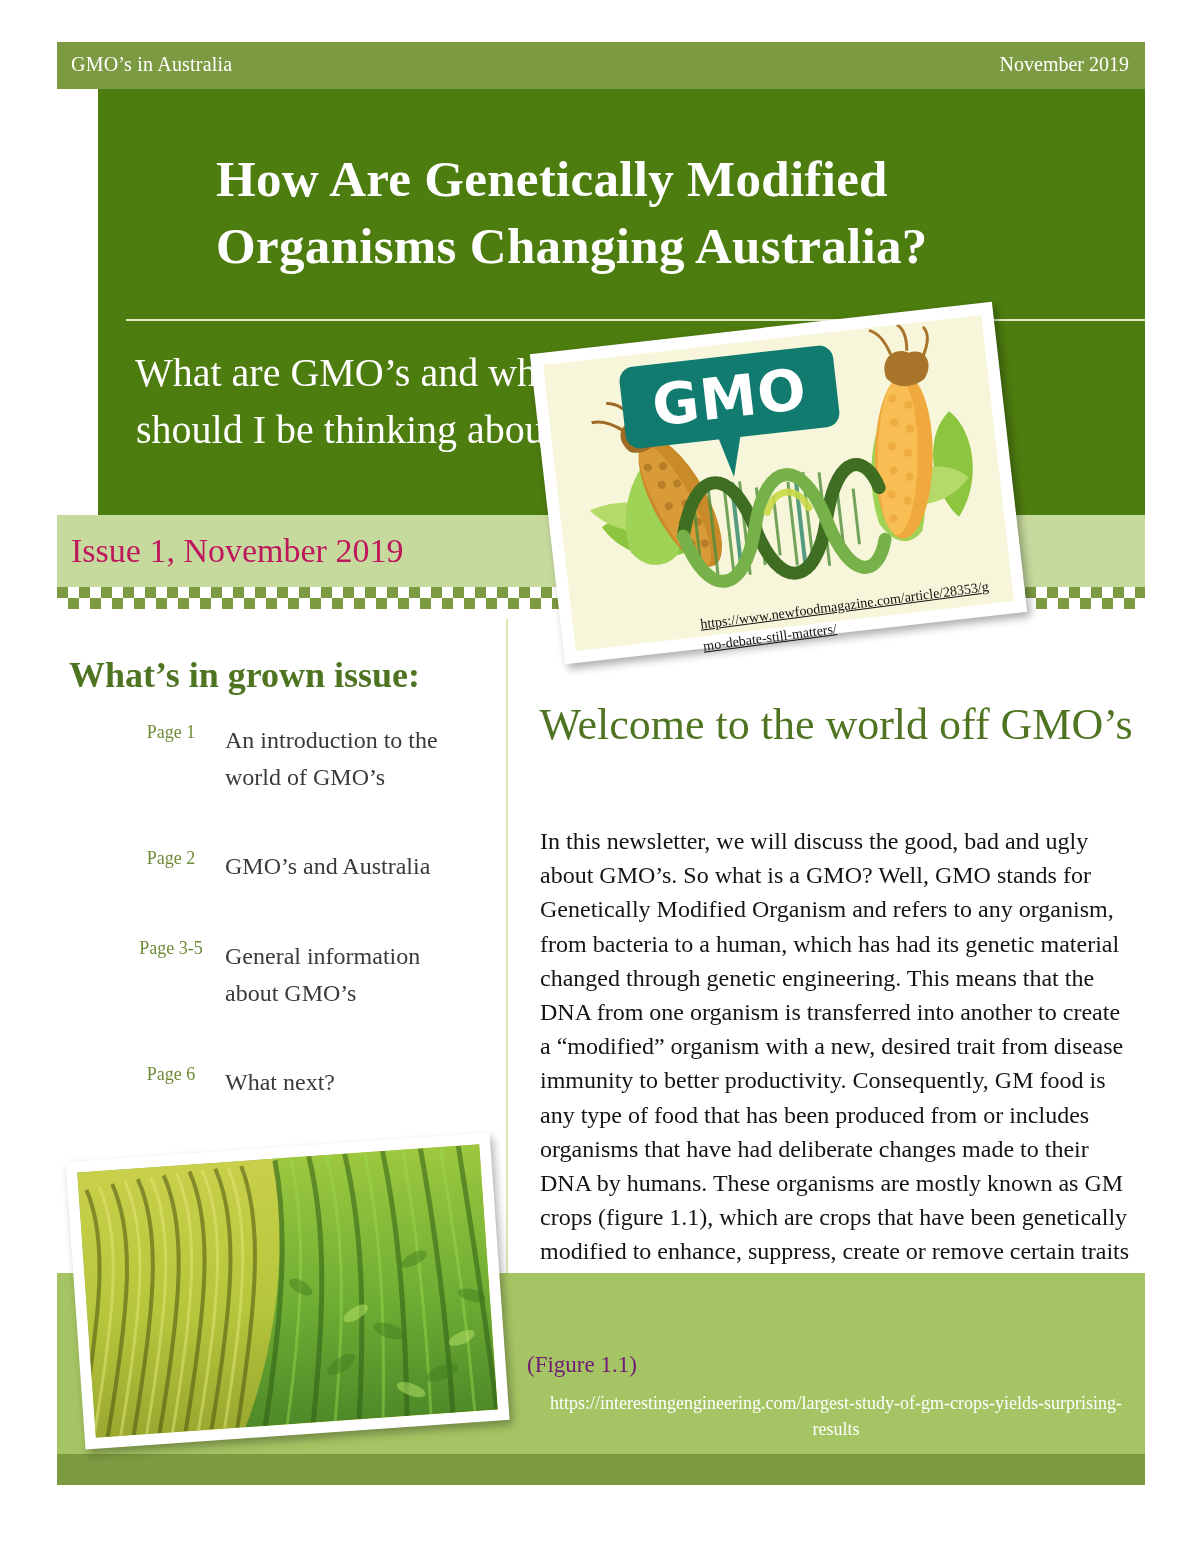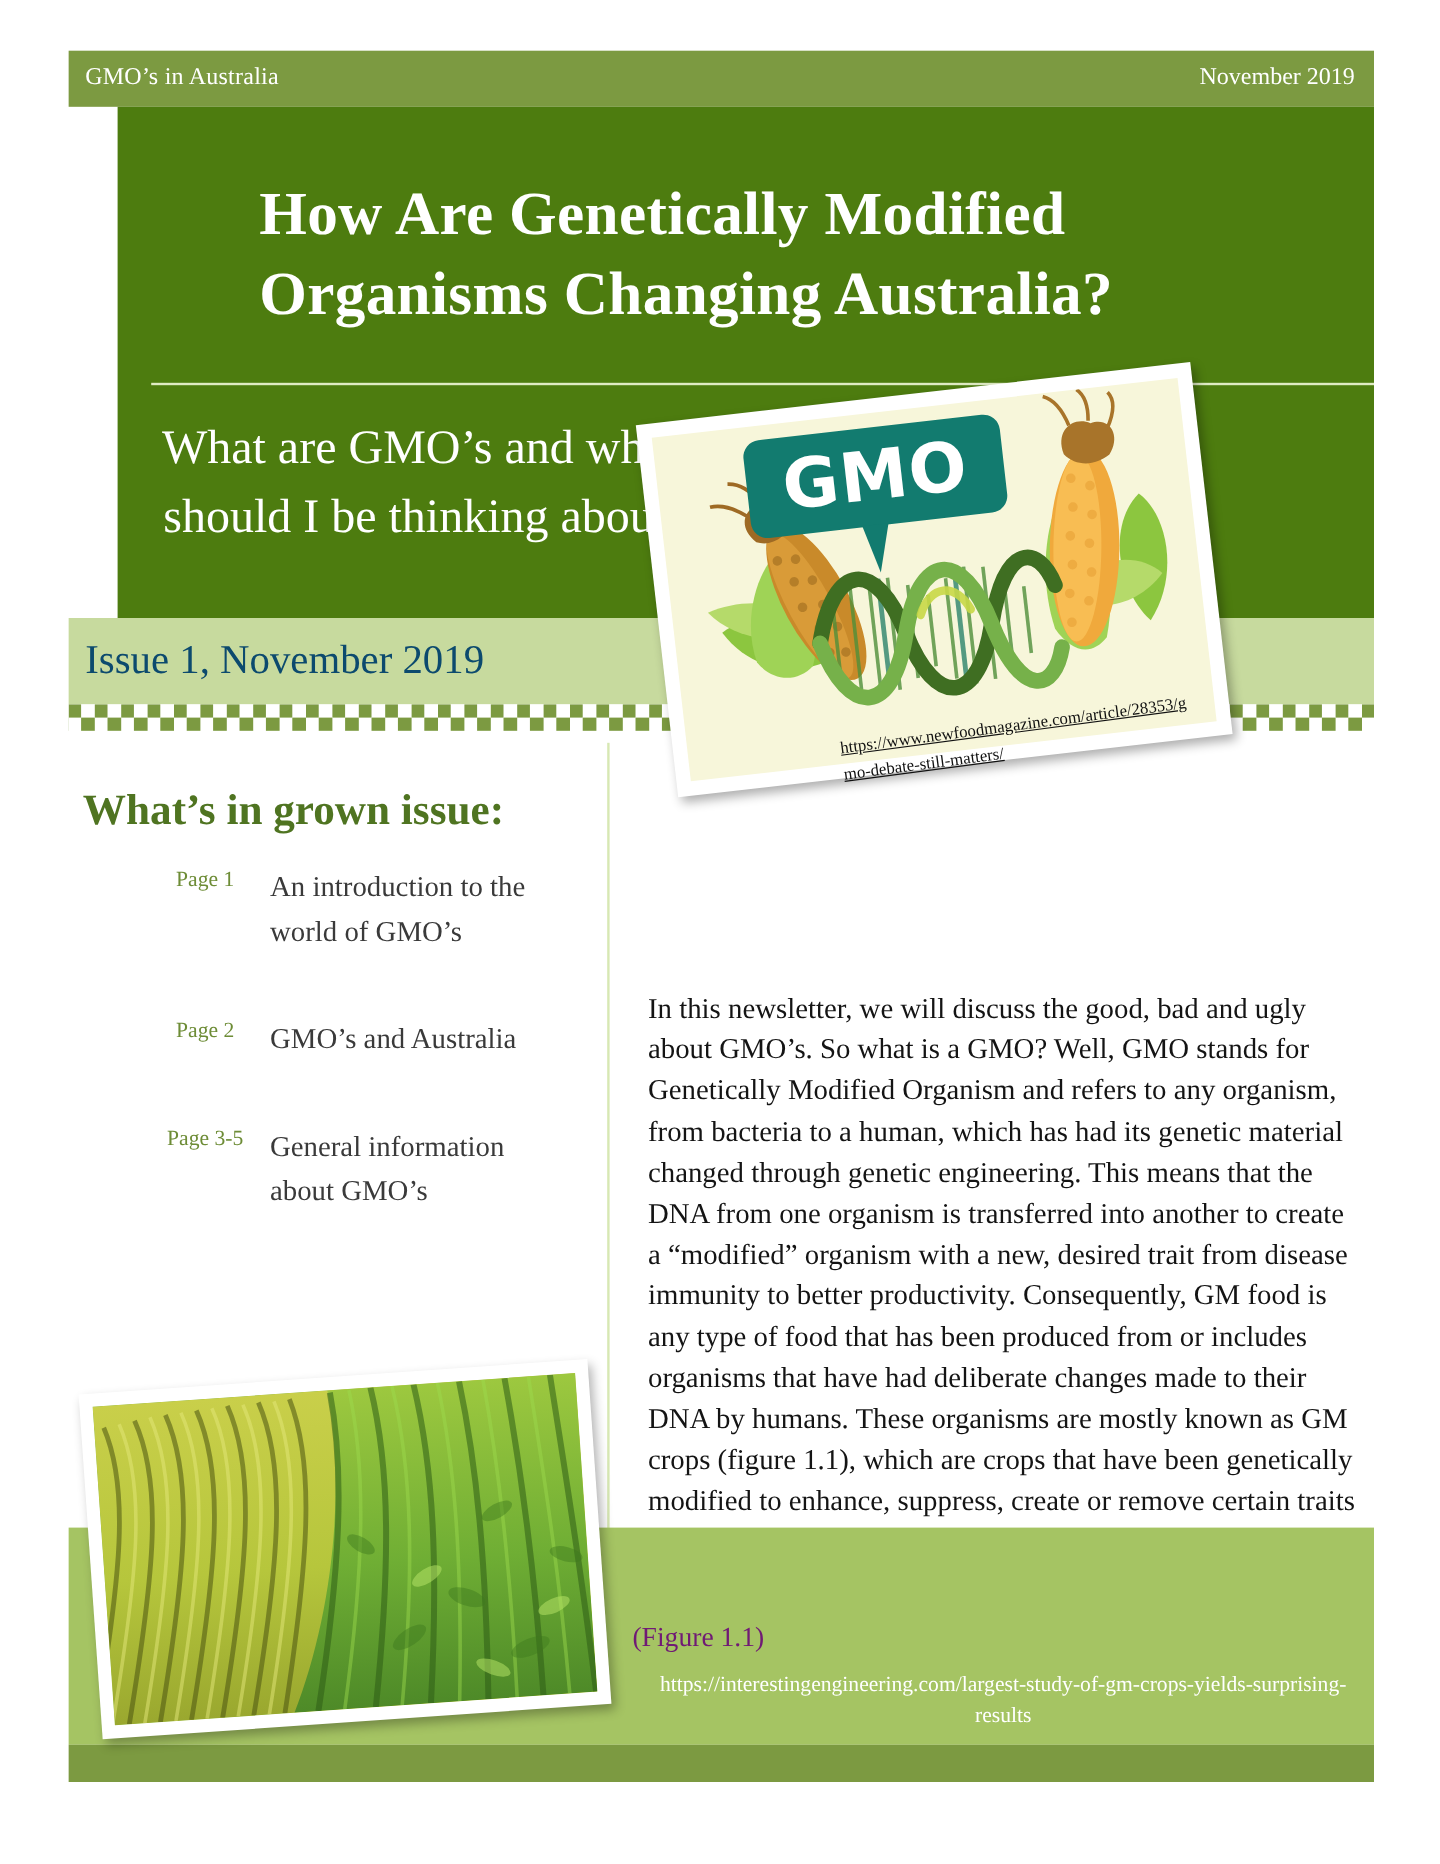--- a/index.html
+++ b/index.html
@@ -90,21 +90,21 @@
   .issue-bar {
     position: absolute;
     left: 0; top: 473px;
     width: 1088px;
     height: 72px;
     background: #c7da9e;
   }
   .issue-text {
     position: absolute;
     left: 14px; top: 17px;
-    color: #0c4a6e;
+    color: #be185d;
     font-size: 34px;
   }
 
   
   .checker {
     position: absolute;
     left: 0;
     top: 545px;
     width: 1088px;
     height: 22px;
@@ -446,20 +446,24 @@
       <div class="toc-desc">An introduction to the world of GMO’s</div>
     </div>
     <div class="toc-row">
       <div class="toc-page">Page 2</div>
       <div class="toc-desc">GMO’s and Australia</div>
     </div>
     <div class="toc-row">
       <div class="toc-page">Page 3-5</div>
       <div class="toc-desc">General information about GMO’s</div>
     </div>
+    <div class="toc-row">
+      <div class="toc-page">Page 6</div>
+      <div class="toc-desc">What next?</div>
+    </div>
   </div>
 
   <div class="crop-card">
     <div class="crop-inner">
       <svg width="403" height="266" viewBox="0 0 403 266" preserveAspectRatio="none">
         <defs>
           <linearGradient id="fieldL" x1="0" y1="0" x2="0" y2="1">
             <stop offset="0%" stop-color="#c9cf4a"></stop>
             <stop offset="55%" stop-color="#b6c63c"></stop>
             <stop offset="100%" stop-color="#9aa82f"></stop>
@@ -517,20 +521,21 @@
         </g>
         <g fill="#bbe86a" opacity=".5">
           <ellipse cx="268" cy="160" rx="14" ry="6" transform="rotate(-28 268 160)"></ellipse>
           <ellipse cx="318" cy="240" rx="15" ry="6" transform="rotate(24 318 240)"></ellipse>
           <ellipse cx="372" cy="192" rx="14" ry="6" transform="rotate(-20 372 192)"></ellipse>
         </g>
       </svg>
     </div>
   </div>
 
+  <div class="welcome-title">Welcome to the world off GMO’s</div>
   <div class="body-text">In this newsletter, we will discuss the good, bad and ugly about GMO’s. So what is a GMO? Well, GMO stands for Genetically Modified Organism and refers to any organism, from bacteria to a human, which has had its genetic material changed through genetic engineering. This means that the DNA from one organism is transferred into another to create a “modified” organism with a new, desired trait from disease immunity to better productivity. Consequently, GM food is any type of food that has been produced from or includes organisms that have had deliberate changes made to their DNA by humans. These organisms are mostly known as GM crops (figure 1.1), which are crops that have been genetically modified to enhance, suppress, create or remove certain traits that improve the production or final product of the food. GM food has been around since the 1990’s and the first GM crop was legalized in Australia in 1996 as cotton, which has now expanded to the point where 99% of the cotton grown in Australia is GM.</div>
 
   <div class="bottom-panel"></div>
   <div class="footer-strip"></div>
   <div class="figure-caption">(Figure 1.1)</div>
   <div class="figure-url">https://interestingengineering.com/largest-study-of-gm-crops-yields-surprising-results</div>
 
 </div>
 
 </body></html>

